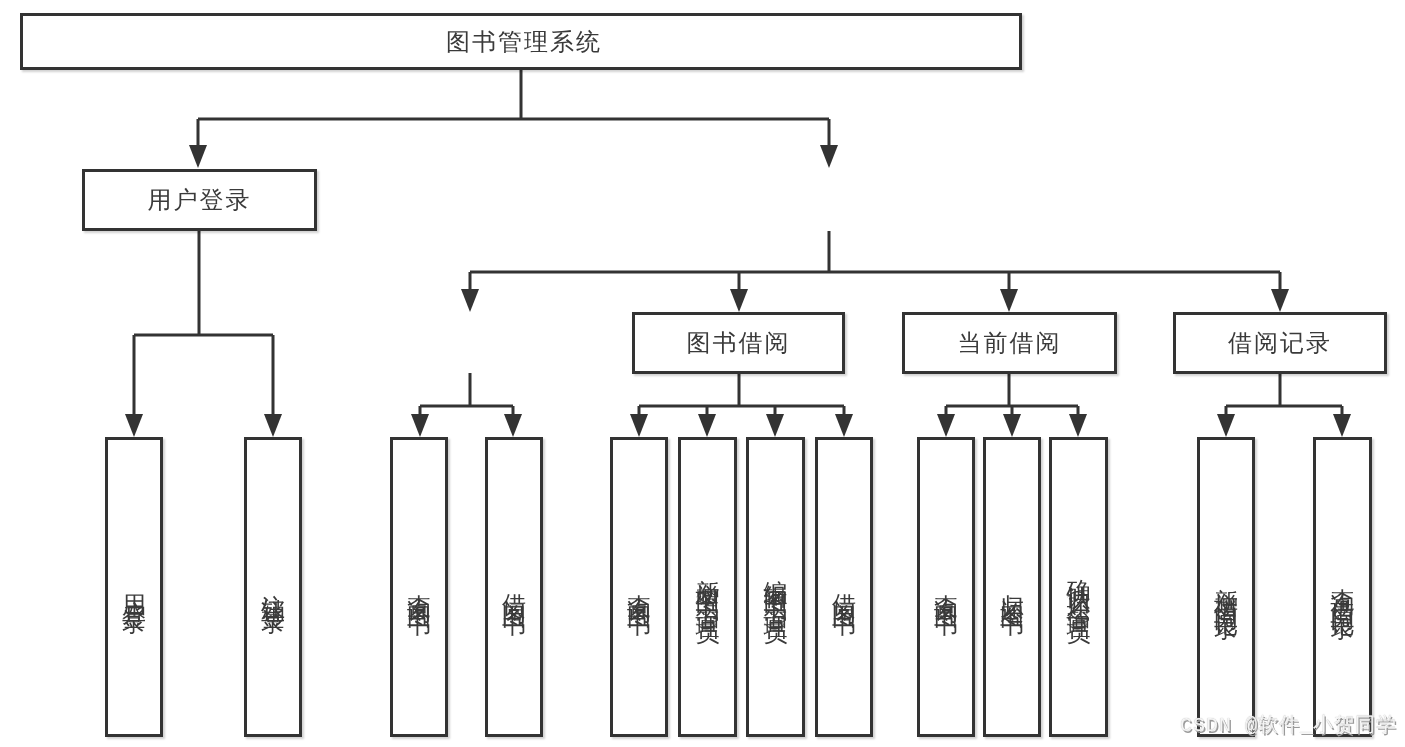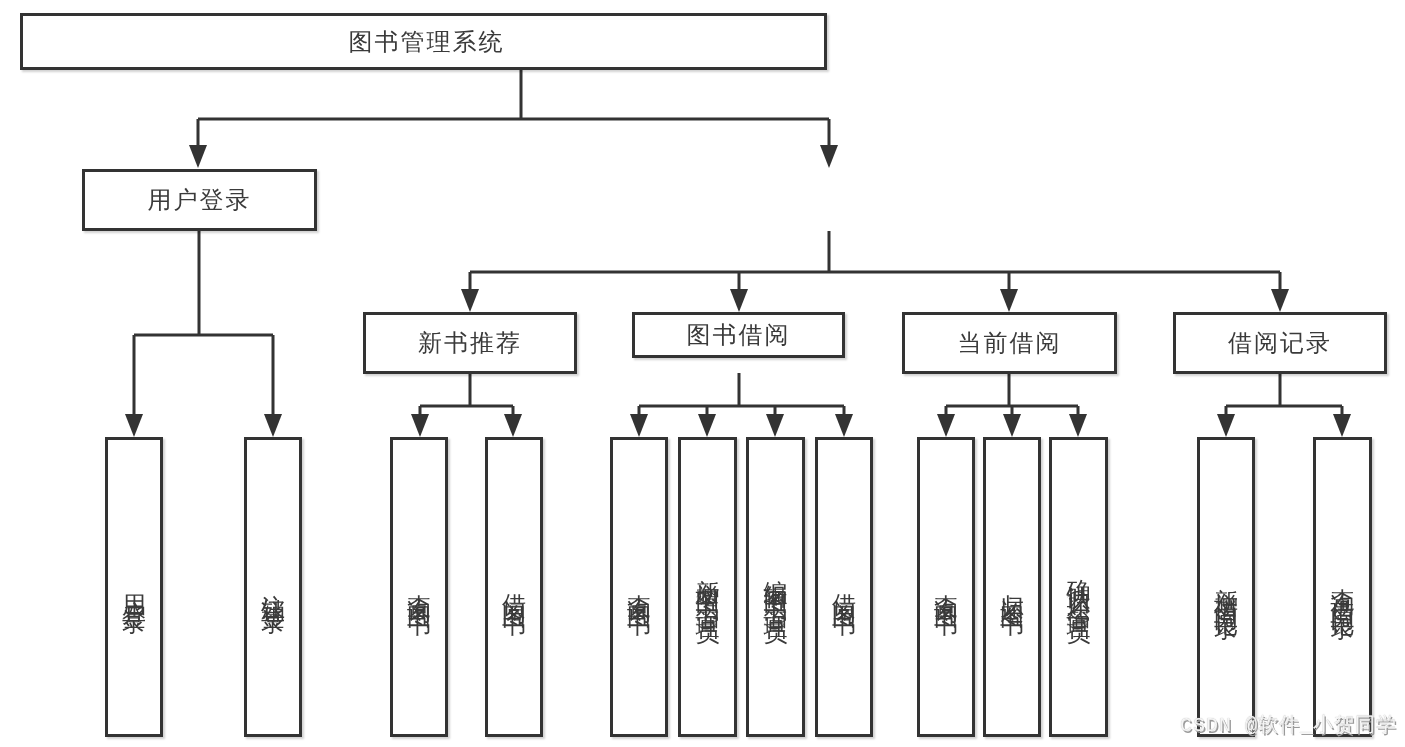--- a/index.html
+++ b/index.html
@@ -32,27 +32,27 @@
   .h-label { font-size: 24px; letter-spacing: 2px; white-space: nowrap; }
   .v-label {
     writing-mode: vertical-rl;
     text-orientation: mixed;
     font-size: 24px;
     letter-spacing: 6px;
     line-height: 1;
     white-space: nowrap;
   }
   
-  #n-root { left: 20px;  top: 13px;  width: 807px; height: 57px; padding-left: 6px; }
+  #n-root { left: 20px;  top: 13px;  width: 1002px; height: 57px; padding-left: 6px; }
   
   #n-b0   { left: 82px;  top: 169px; width: 235px;  height: 62px; }
   #n-b1   { left: 712px; top: 169px; width: 234px;  height: 62px; }
   
   #n-20   { left: 363px;  top: 312px; width: 214px; height: 62px; }
-  #n-21   { left: 632px;  top: 312px; width: 213px; height: 46px; }
+  #n-21   { left: 632px;  top: 312px; width: 213px; height: 62px; }
   #n-22   { left: 902px;  top: 312px; width: 215px; height: 62px; }
   #n-23   { left: 1173px; top: 312px; width: 214px; height: 62px; }
   
   .leaf { top: 437px; height: 300px; width: 58px; }
   #lf-0  { left: 105px; }
   #lf-1  { left: 244px; }
   #lf-2  { left: 390px; }
   #lf-3  { left: 485px; }
   #lf-4  { left: 610px; }
   #lf-5  { left: 678px; width: 59px; }
@@ -114,23 +114,20 @@
   </svg>
 
   <div class="node" id="n-root">
     <span class="h-label">图书管理系统</span>
   </div>
 
   <div class="node" id="n-b0">
     <span class="h-label">用户登录</span>
   </div>
 
-  <div class="node" id="n-20">
-    <span class="h-label">新书推荐</span>
-  </div>
   <div class="node" id="n-21">
     <span class="h-label">图书借阅</span>
   </div>
   <div class="node" id="n-22">
     <span class="h-label">当前借阅</span>
   </div>
   <div class="node" id="n-23">
     <span class="h-label">借阅记录</span>
   </div>
 

